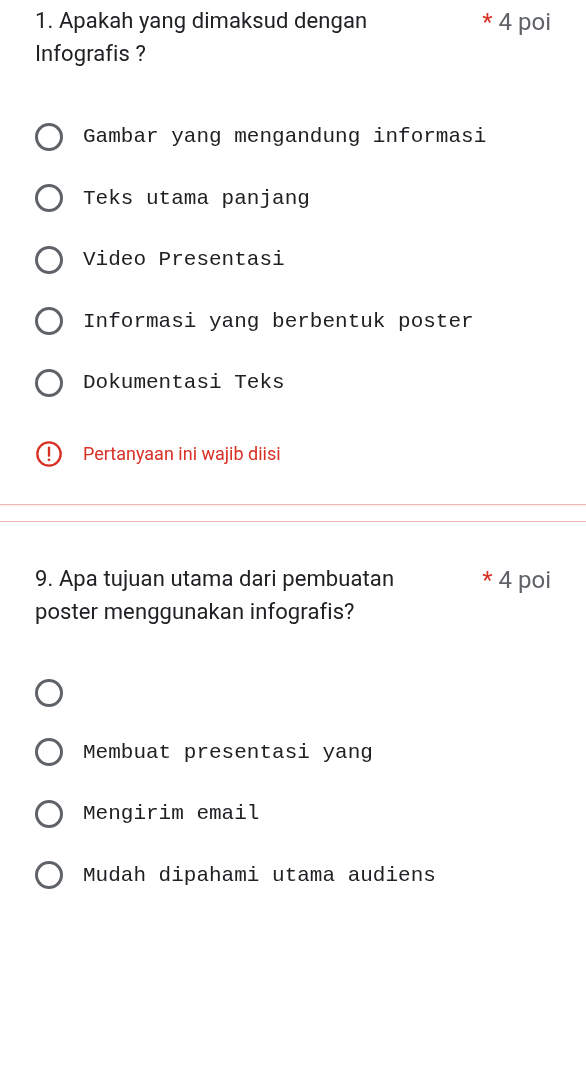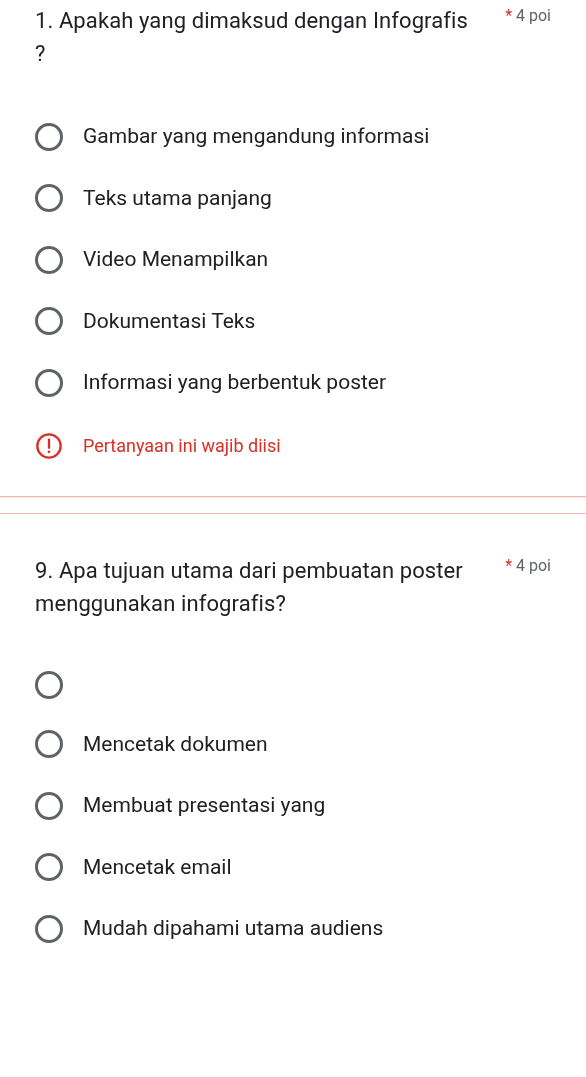--- a/index.html
+++ b/index.html
@@ -24,26 +24,27 @@
   }
   .question-title {
     flex: 1;
     font-size: 22px;
     font-weight: 400;
     color: #202124;
     letter-spacing: 0.1px;
   }
   .points {
     white-space: nowrap;
-    font-size: 16px;
+    font-size: 24px;
     color: #5f6368;
   }
   .req-star { color: #d93025; }
   .options {
     margin-top: 36px;
+    font-family: Liberation Mono, monospace;
   }
   .option {
     display: flex;
     align-items: center;
     gap: 20px;
     padding: 15px 0;
     cursor: pointer;
   }
   .radio {
     width: 28px;
@@ -53,21 +54,21 @@
     flex: 0 0 28px;
   }
   .option-label {
     font-size: 21px;
     color: #202124;
   }
   .error-row {
     display: flex;
     align-items: center;
     gap: 20px;
-    margin-top: 18px;
+    margin-top: 26px;
     color: #d93025;
   }
   .error-icon {
     width: 28px;
     height: 28px;
     flex: 0 0 28px;
     display: flex;
     align-items: center;
     justify-content: center;
   }
@@ -108,29 +109,29 @@
     <div class="option">
       <div class="radio"></div>
       <div class="option-label">Gambar yang mengandung informasi</div>
     </div>
     <div class="option">
       <div class="radio"></div>
       <div class="option-label">Teks utama panjang</div>
     </div>
     <div class="option">
       <div class="radio"></div>
-      <div class="option-label">Video Menampilkan</div>
+      <div class="option-label">Video Presentasi</div>
+    </div>
+    <div class="option">
+      <div class="radio"></div>
+      <div class="option-label">Informasi yang berbentuk poster</div>
     </div>
     <div class="option">
       <div class="radio"></div>
       <div class="option-label">Dokumentasi Teks</div>
-    </div>
-    <div class="option">
-      <div class="radio"></div>
-      <div class="option-label">Informasi yang berbentuk poster</div>
     </div>
   </div>
 
   <div class="error-row">
     <span class="error-icon">
       <svg viewBox="0 0 24 24" fill="none" stroke="#d93025" stroke-width="2">
         <circle cx="12" cy="12" r="10"></circle>
         <line x1="12" y1="6.5" x2="12" y2="13.5" stroke-linecap="round"></line>
         <circle cx="12" cy="17" r="1.2" fill="#d93025" stroke="none"></circle>
       </svg>
@@ -149,28 +150,24 @@
       <span>4 poi</span>
     </div>
   </div>
 
   <div class="options">
     <div class="option">
       <div class="radio"></div>
     </div>
     <div class="option">
       <div class="radio"></div>
-      <div class="option-label">Mencetak dokumen</div>
-    </div>
-    <div class="option">
-      <div class="radio"></div>
       <div class="option-label">Membuat presentasi yang</div>
     </div>
     <div class="option">
       <div class="radio"></div>
-      <div class="option-label">Mencetak email</div>
+      <div class="option-label">Mengirim email</div>
     </div>
     <div class="option">
       <div class="radio"></div>
       <div class="option-label">Mudah dipahami utama audiens</div>
     </div>
   </div>
 </div>
 
 </body></html>

